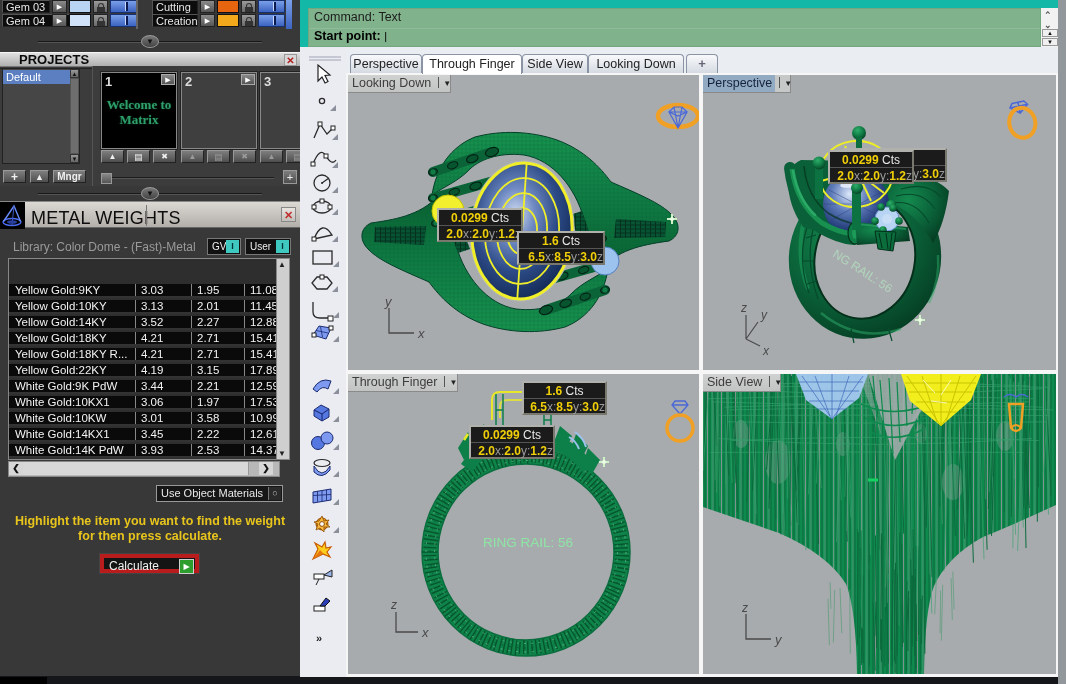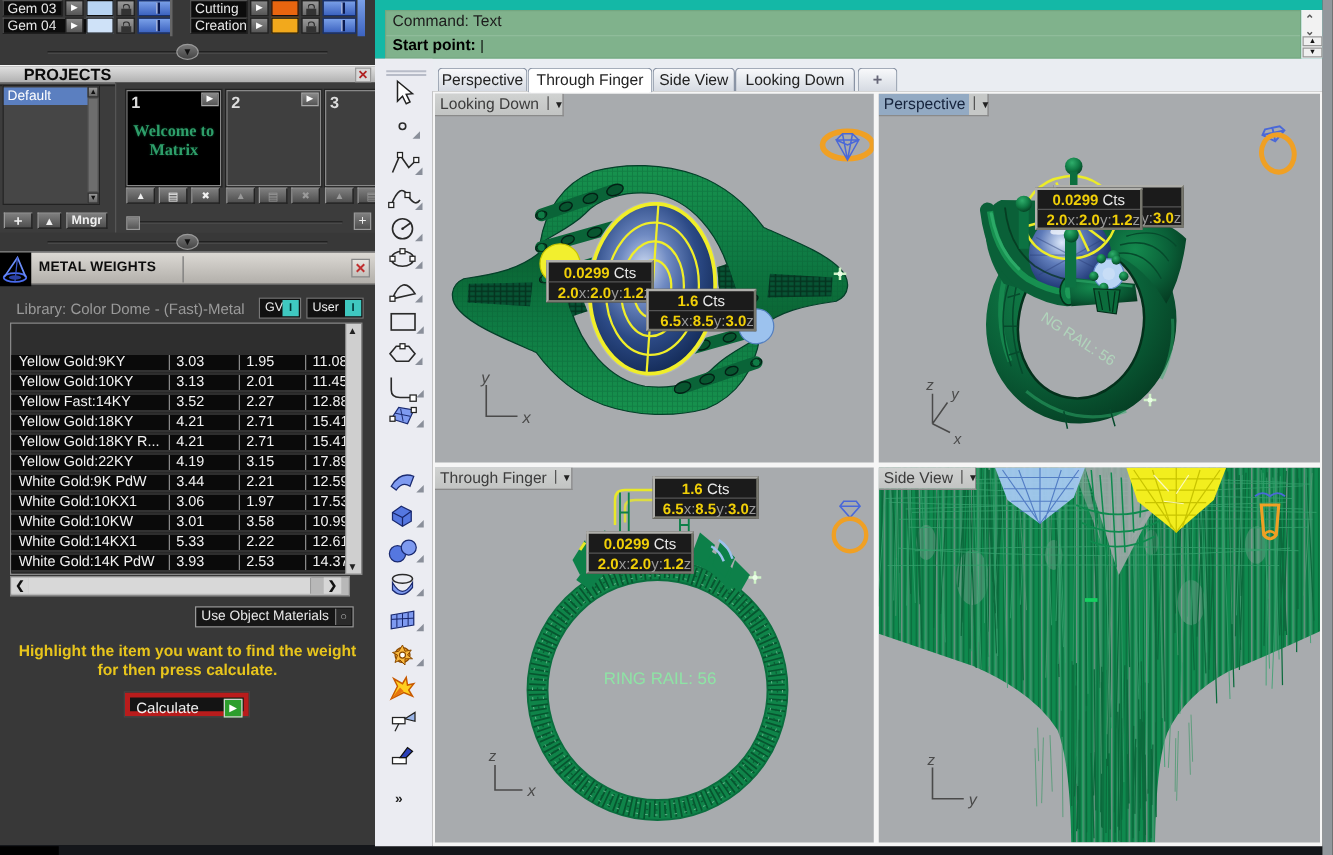--- a/index.html
+++ b/index.html
@@ -23,21 +23,21 @@
 .vscr .a{position:absolute;left:0;width:9px;height:9px;background:linear-gradient(#999,#666);border:1px solid #333;font-size:6px;color:#111;text-align:center;line-height:8px}
 #pthumbs{position:absolute;left:92px;top:66px;width:208px;height:120px;background:#3c3c3c;border-left:1px solid #555;overflow:hidden}
 .slot{position:absolute;top:6px;width:76px;height:77px;background:#050505;border:1px solid #888;outline:1px solid #222}
 .slot .num{position:absolute;left:3px;top:1px;color:#ddd;font-size:13px;font-weight:bold}
 .slot .fly{position:absolute;right:1px;top:1px;width:14px;height:11px;background:linear-gradient(#888,#555);border:1px solid #aaa;color:#fff;font-size:7px;text-align:center;line-height:10px}
 .brow{position:absolute;top:84px;height:13px;display:flex;gap:3px}
 .bb{width:23px;height:13px;background:linear-gradient(#7e7e7e,#4e4e4e);border:1px solid #999;border-right-color:#222;border-bottom-color:#222;color:#f0f0f0;font-size:8px;text-align:center;line-height:12px}
 .bbd{color:#9a9a9a}
 #mwbar{position:absolute;left:0;top:201px;width:300px;height:27px;background:linear-gradient(#dcd9d4,#b2afaa);border-top:1px solid #888;border-bottom:1px solid #666}
 #mwicon{position:absolute;left:0;top:0;width:25px;height:27px;background:#000}
-#mwtitle{position:absolute;left:31px;top:6px;color:#0d0d0d;font-weight:bold;font-size:11px;letter-spacing:.2px}
+#mwtitle{position:absolute;left:31px;top:6px;color:#0d0d0d;font-weight:normal;font-size:18px;letter-spacing:.2px}
 #mwdiv{position:absolute;left:146px;top:3px;width:1px;height:21px;background:#777}
 #mwx{position:absolute;right:4px;top:5px;width:15px;height:15px;background:linear-gradient(#e8e5e0,#c2bfba);border:1px solid #888;color:#c03030;font-weight:bold;font-size:11px;text-align:center;line-height:14px}
 #libtxt{position:absolute;left:13px;top:240px;color:#9a9a9a;font-size:12px}
 .tgl{position:absolute;top:238px;height:17px;background:#111;border:1px solid #777;color:#eee;font-size:10px;line-height:15px;padding-left:4px}
 .tgl i{position:absolute;right:1px;top:1px;width:13px;height:13px;background:#3fc8c0;color:#033;font-style:normal;font-weight:bold;font-size:9px;text-align:center;line-height:13px}
 #mwtable{position:absolute;left:8px;top:258px;width:282px;height:202px;background:#2e2e2e;border:1px solid #888}
 #mwhead{position:absolute;left:0;top:0;width:267px;height:25px;background:#fbfbfb;color:#1a1a1a;font-size:12.5px}
 #mwhead span{position:absolute;top:5px;letter-spacing:.5px}
 .mrow{position:absolute;left:0;width:267px;height:14px;background:#0a0a0a;color:#f2f2f2;font-size:11.5px;border-bottom:2px solid #333}
 .mrow span{position:absolute;top:0px;white-space:nowrap}
@@ -204,21 +204,21 @@
 <div class="mrow" style="top:41px">
           <span style="left:6px">Yellow Gold:10KY</span>
           <span style="left:132px">3.13</span>
           <span style="left:188px">2.01</span>
           <span style="left:241px">11.45</span>
           <div class="cdiv c2"></div>
           <div class="cdiv c3"></div>
           <div class="cdiv c4"></div>
         </div>
 <div class="mrow" style="top:57px">
-          <span style="left:6px">Yellow Fast:14KY</span>
+          <span style="left:6px">Yellow Gold:14KY</span>
           <span style="left:132px">3.52</span>
           <span style="left:188px">2.27</span>
           <span style="left:241px">12.88</span>
           <div class="cdiv c2"></div>
           <div class="cdiv c3"></div>
           <div class="cdiv c4"></div>
         </div>
 <div class="mrow" style="top:73px">
           <span style="left:6px">Yellow Gold:18KY</span>
           <span style="left:132px">4.21</span>
@@ -268,21 +268,21 @@
           <span style="left:6px">White Gold:10KW</span>
           <span style="left:132px">3.01</span>
           <span style="left:188px">3.58</span>
           <span style="left:241px">10.99</span>
           <div class="cdiv c2"></div>
           <div class="cdiv c3"></div>
           <div class="cdiv c4"></div>
         </div>
 <div class="mrow" style="top:169px">
           <span style="left:6px">White Gold:14KX1</span>
-          <span style="left:132px">5.33</span>
+          <span style="left:132px">3.45</span>
           <span style="left:188px">2.22</span>
           <span style="left:241px">12.61</span>
           <div class="cdiv c2"></div>
           <div class="cdiv c3"></div>
           <div class="cdiv c4"></div>
         </div>
 <div class="mrow" style="top:185px">
           <span style="left:6px">White Gold:14K PdW</span>
           <span style="left:132px">3.93</span>
           <span style="left:188px">2.53</span>

